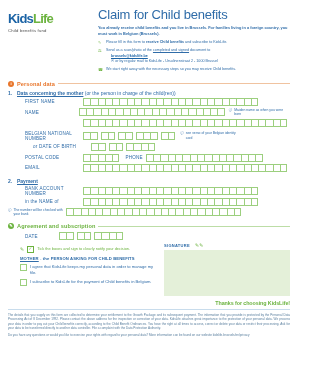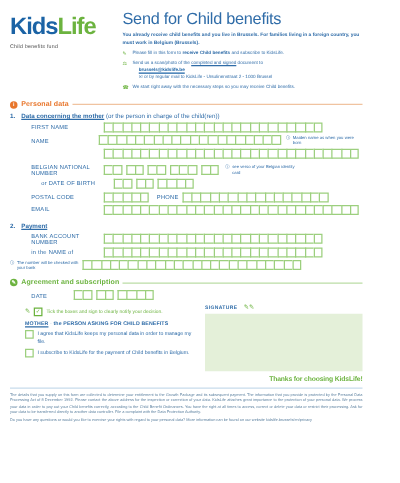--- a/index.html
+++ b/index.html
@@ -9,21 +9,21 @@
     font-family:"Liberation Sans", sans-serif;
     color:#2f6ca8;
     overflow:hidden;
     position:relative;
   }
   .page{position:relative;width:298px;height:386px;box-sizing:border-box;}
 
   
   .header{display:flex;padding:8px 6px 2px 8px;}
   .logoblock{width:84px;flex:0 0 84px;padding-top:4px;}
-  .logo{font-size:19px;font-weight:bold;letter-spacing:-0.8px;line-height:1;}
+  .logo{font-size:13px;font-weight:bold;letter-spacing:-0.8px;line-height:1;}
   .logo .kids{color:#1b63a5;}
   .logo .life{color:#6cb33f;}
   .logo-sub{font-size:4.2px;color:#4a4a4a;letter-spacing:.2px;margin-top:3px;}
   .headtext{flex:1;padding-left:6px;}
   .title{font-size:13px;color:#2f6ca8;font-weight:normal;line-height:1.1;margin:0 0 3px 0;letter-spacing:-.2px;}
   .intro{font-size:3.9px;color:#2f6ca8;font-weight:bold;line-height:1.5;margin:0 0 3px 0;}
   .bullet{display:flex;gap:2px;font-size:3.7px;line-height:1.5;margin-bottom:2px;color:#2f6ca8;}
   .bullet .bi{flex:0 0 6px;color:#6cb33f;font-size:4px;}
   .bullet .bt{flex:1;}
   .ul{text-decoration:underline;}
@@ -92,21 +92,21 @@
 <div class="page">
 
   <div class="header">
     <div class="logoblock">
       <div class="logo">
         <span class="kids">Kids</span><span class="life">Life</span>
       </div>
       <div class="logo-sub">Child benefits fund</div>
     </div>
     <div class="headtext">
-      <div class="title">Send for Child benefits</div>
+      <div class="title">Claim for Child benefits</div>
       <div class="intro">You already receive child benefits and you live in Brussels. For families living in a foreign country, you must work in Belgium (Brussels).</div>
 
       <div class="bullet">
         <span class="bi">✎</span>
         <span class="bt"><span>Please fill in this form to </span><span class="bold">receive Child benefits</span><span> and subscribe to KidsLife.</span></span>
       </div>
 
       <div class="bullet">
         <span class="bi">⚖</span>
         <span class="bt">

